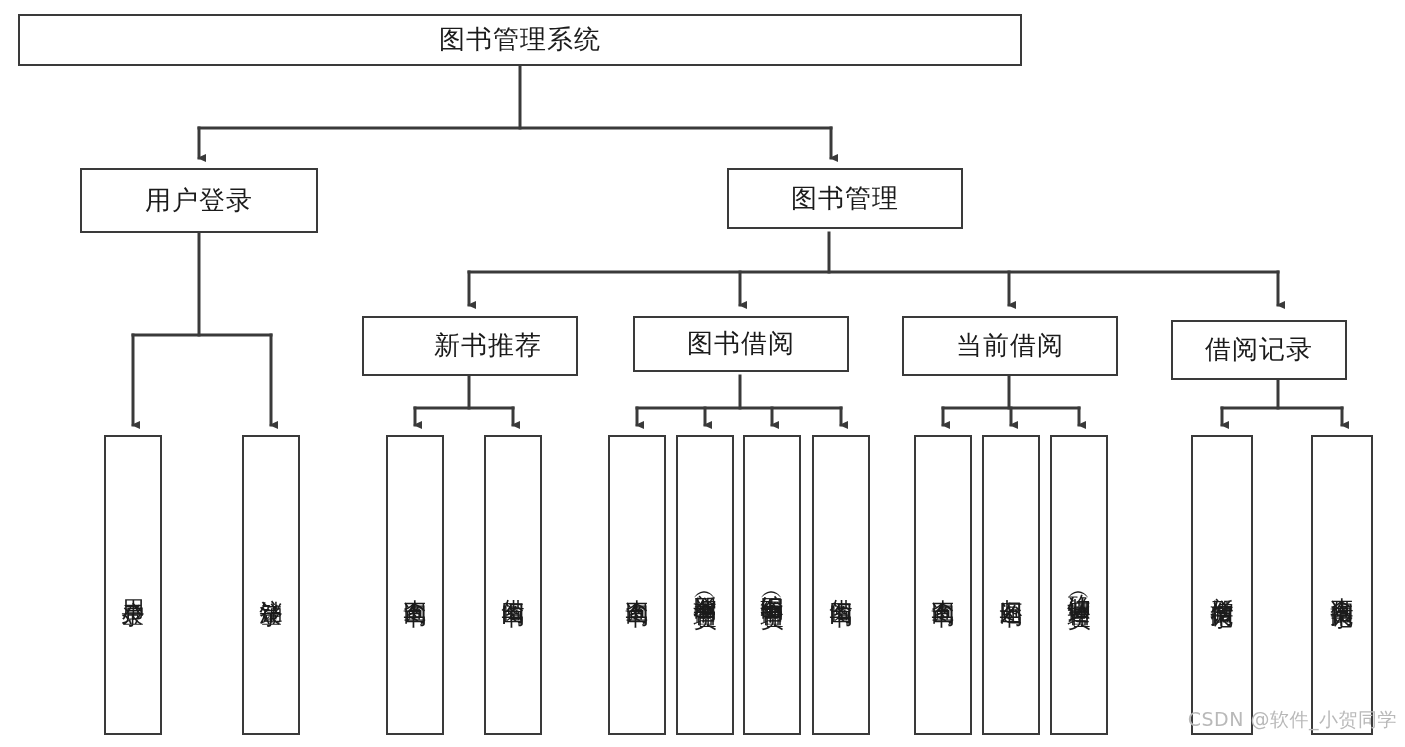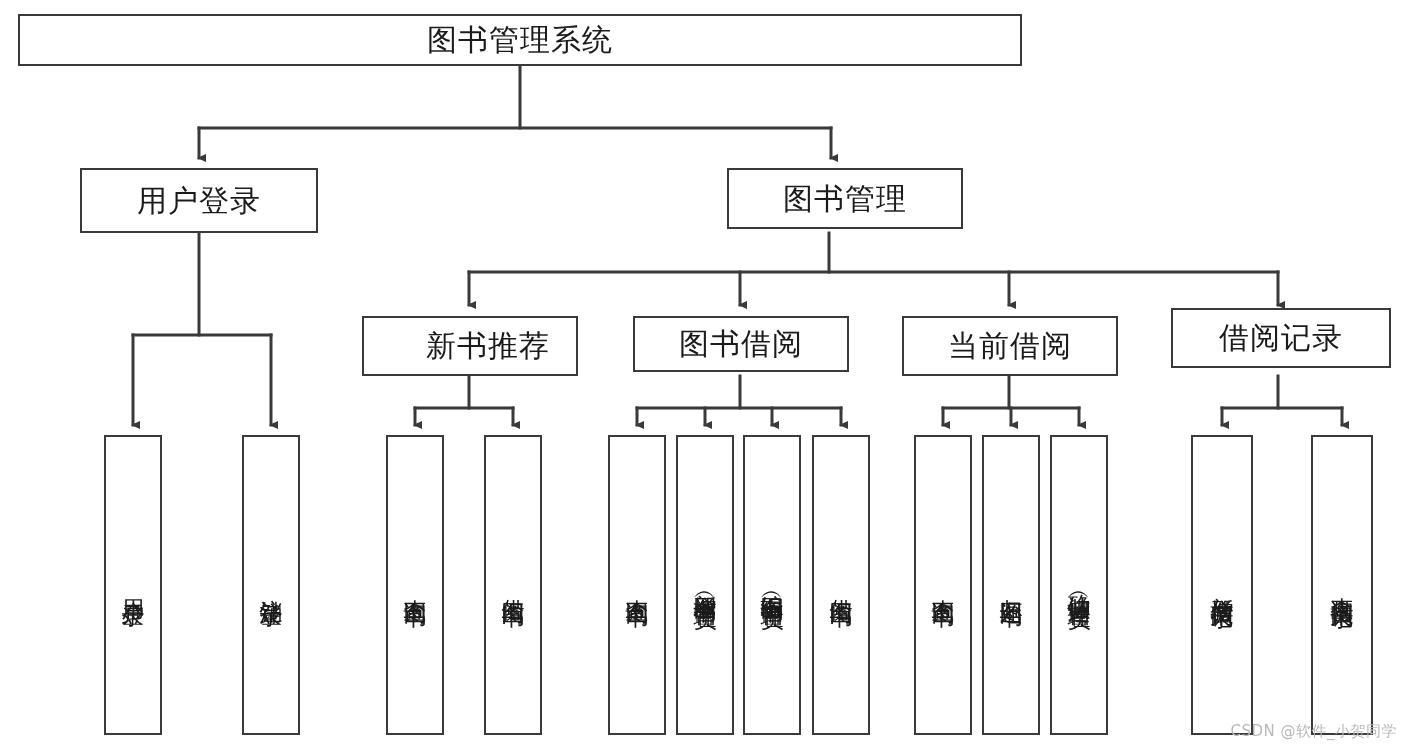--- a/index.html
+++ b/index.html
@@ -30,21 +30,21 @@
     position: absolute;
     box-sizing: border-box;
     background: #ffffff;
     border: 2px solid #3a3a3a;
     display: flex;
     align-items: center;
     justify-content: center;
     color: #1b1b1b;
   }
   .node.horizontal {
-    font-size: 30px;
+    font-size: 26px;
     letter-spacing: 1px;
     line-height: 1.2;
     white-space: nowrap;
   }
   .node.vertical {
     writing-mode: vertical-rl;
     text-orientation: upright;
     font-size: 23px;
     line-height: 1.25;
     letter-spacing: 2px;
@@ -52,22 +52,22 @@
     text-align: center;
   }
   .node.vertical .label {
     writing-mode: vertical-rl;
     text-orientation: upright;
     display: block;
   }
   .watermark {
     position: absolute;
     right: 8px;
-    bottom: 6px;
-    font-size: 15px;
+    bottom: 14px;
+    font-size: 19px;
     color: #b9b9b9;
     letter-spacing: 0.5px;
     white-space: nowrap;
     font-family: "DejaVu Sans", "Liberation Sans", sans-serif;
   }
 </style>
 </head>
 <body>
 
 <div id="diagram-canvas">
@@ -135,21 +135,21 @@
 
   <div class="node horizontal" style="left:362px; top:316px; width:216px; height:60px;padding-left:36px;">
     <span class="label">新书推荐</span>
   </div>
   <div class="node horizontal" style="left:633px; top:316px; width:216px; height:56px;">
     <span class="label">图书借阅</span>
   </div>
   <div class="node horizontal" style="left:902px; top:316px; width:216px; height:60px;">
     <span class="label">当前借阅</span>
   </div>
-  <div class="node horizontal" style="left:1171px; top:308px; width:220px; height:60px;">
+  <div class="node horizontal" style="left:1171px; top:320px; width:176px; height:60px;">
     <span class="label">借阅记录</span>
   </div>
 
   <div class="node vertical" style="left:104px; top:435px; width:58px; height:300px;">
     <span class="label">用户登录</span>
   </div>
   <div class="node vertical" style="left:242px; top:435px; width:58px; height:300px;">
     <span class="label">注销登录</span>
   </div>
 

